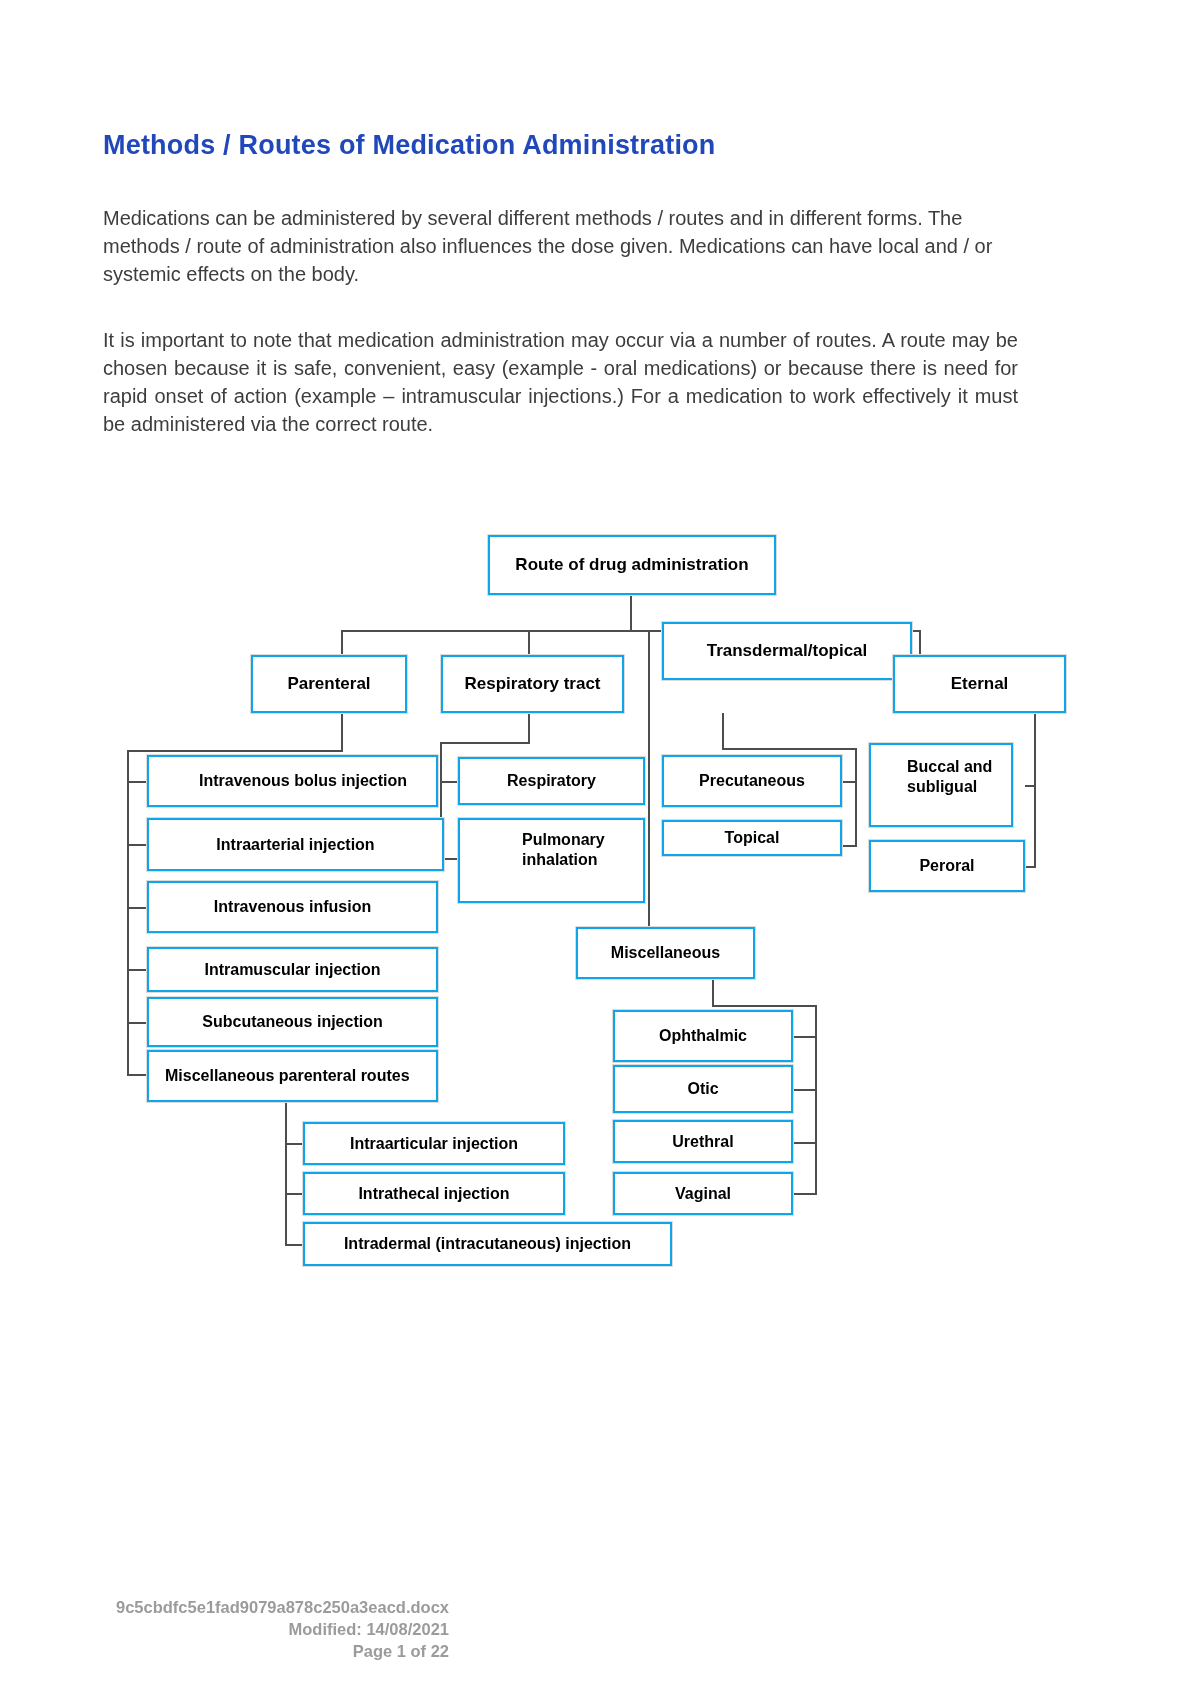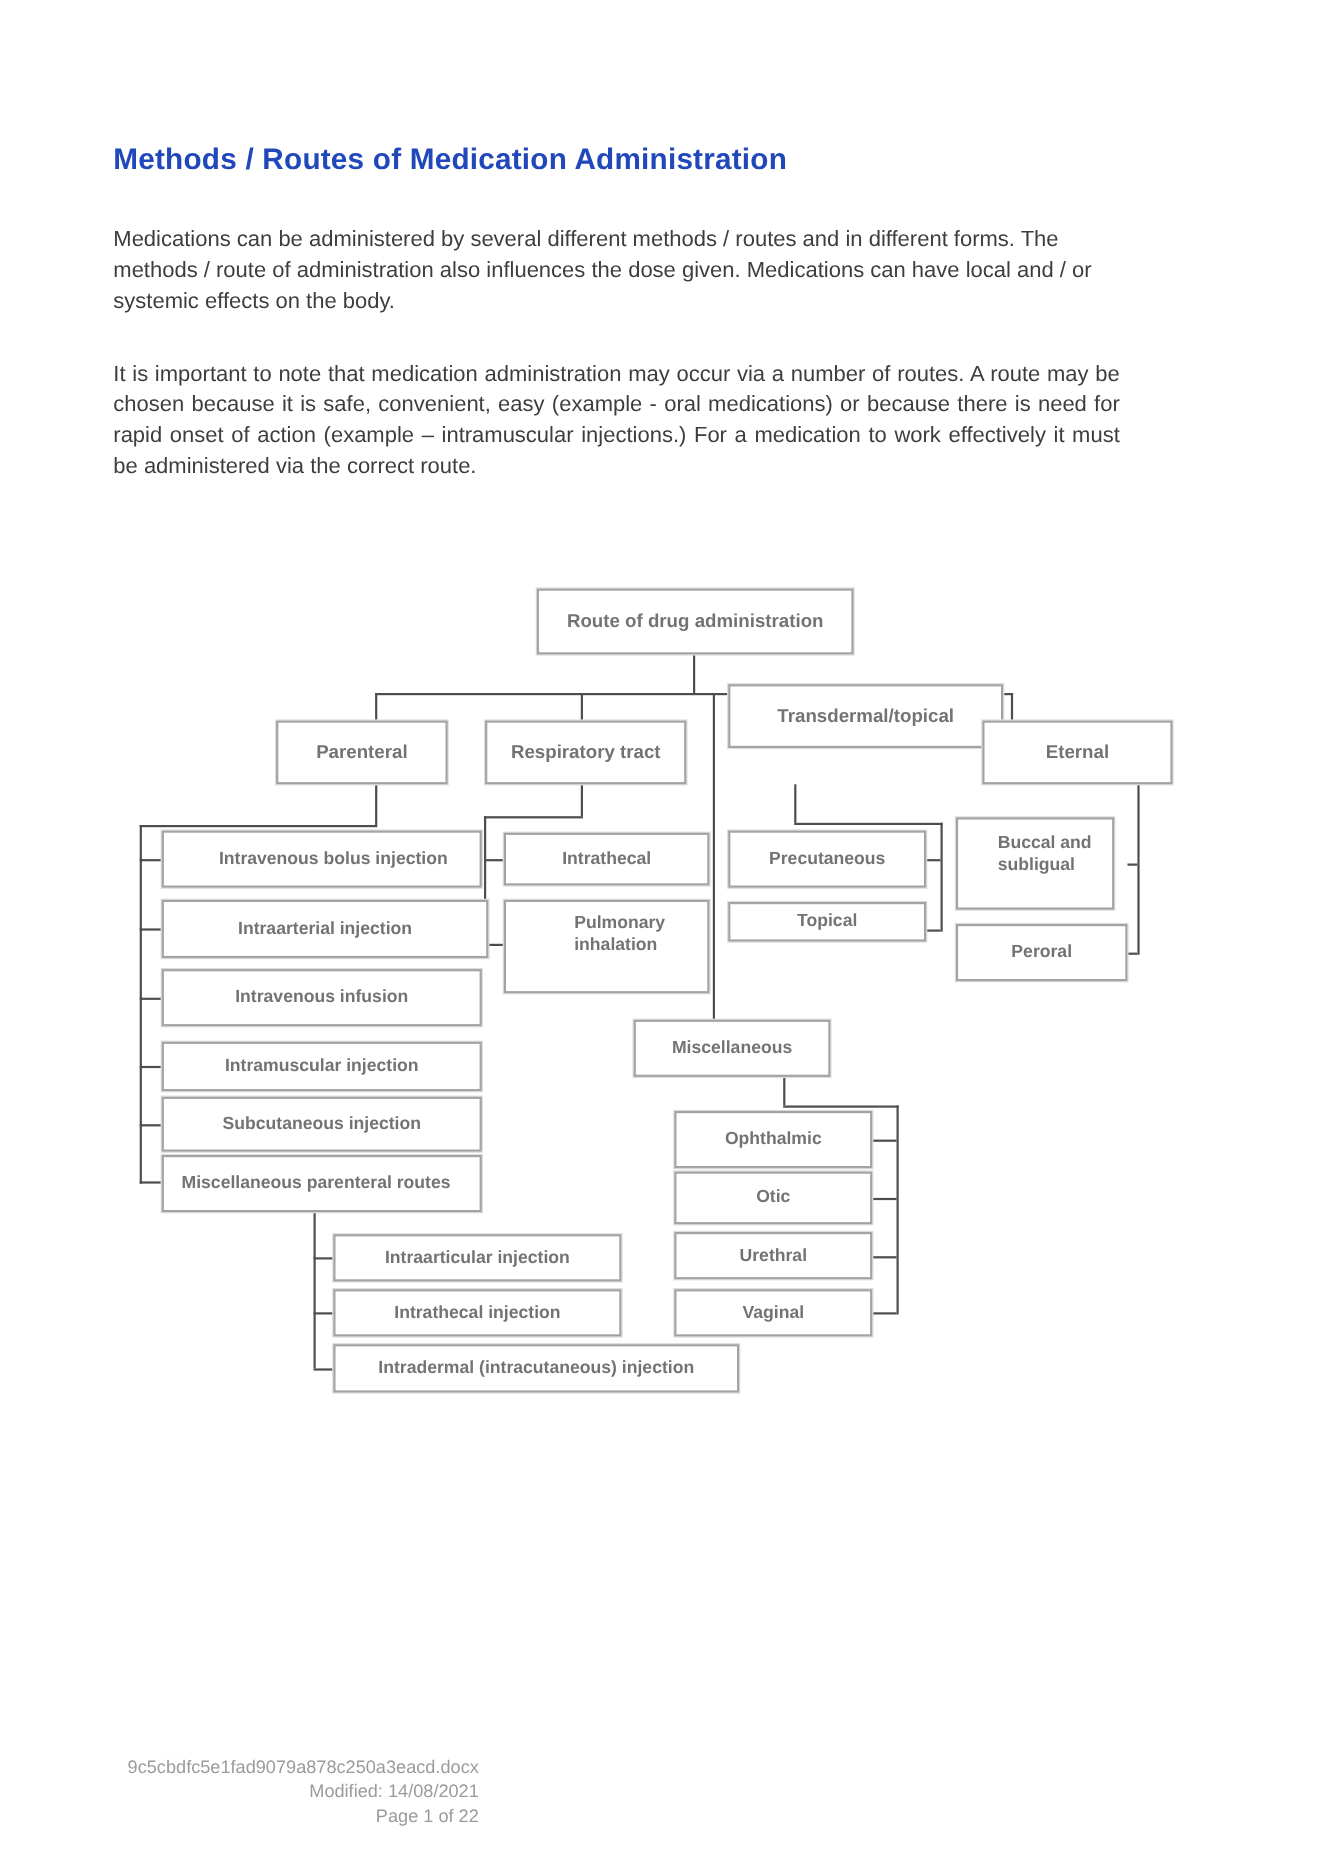--- a/index.html
+++ b/index.html
@@ -14,42 +14,42 @@
   .para {
     position:absolute; left:103px; width:915px; margin:0;
     font-size:20px; line-height:28px; color:#3d3d3d;
   }
   .para-1 { top:204px; }
   .para-2 { top:326px; text-align:justify; }
 
   
   .node {
     position:absolute; box-sizing:border-box;
-    border:2px solid #a3a3a3; background:#fff;
+    border:2px solid #0ea5e9; background:#fff;
     box-shadow:0 0 0 1px #dcdcdc;
-    color:#737373; font-weight:700; font-size:16px; line-height:20px;
+    color:#000000; font-weight:700; font-size:16px; line-height:20px;
     display:flex; align-items:center; justify-content:center; text-align:center;
   }
   .node.lvl1 { font-size:17px; }
   .node.left { justify-content:flex-start; text-align:left; }
   .node.topalign { align-items:flex-start; }
   .line { position:absolute; background:#4d4d4d; }
 
   .figure-link-wrap {
     position:absolute; left:0; top:1462px; width:1200px; text-align:center;
     font-size:19px;
   }
   .figure-link { color:#2626e0; text-decoration:underline; }
 
   .footer {
     position:absolute; top:1596px; left:116px; right:103px;
     display:flex; justify-content:space-between;
     font-size:16.5px; line-height:22px; color:#9b9b9b;
   }
-  .footer .right { text-align:right; }
+  .footer .right { text-align:right;font-weight:bold; }
 </style>
 </head>
 <body>
 
 <div class="page">
 
   <h1 class="doc-title">Methods / Routes of Medication Administration</h1>
 
   <p class="para para-2">It is important to note that medication administration may occur via a number of routes. A route may be chosen because it is safe, convenient, easy (example - oral medications) or because there is need for rapid onset of action (example – intramuscular injections.) For a medication to work effectively it must be administered via the correct route.</p>
   <p class="para para-1">Medications can be administered by several different methods / routes and in different forms. The methods / route of administration also influences the dose given. Medications can have local and / or systemic effects on the body.</p>
@@ -110,21 +110,21 @@
     <div class="node lvl1" style="left:662px; top:622px; width:250px; height:58px;">Transdermal/topical</div>
     <div class="node lvl1" style="left:893px; top:655px; width:173px; height:58px;">Eternal</div>
 
     <div class="node left" style="left:147px; top:755px; width:291px; height:52px; padding:0 28px 0 50px;">Intravenous bolus injection</div>
     <div class="node" style="left:147px; top:818px; width:297px; height:53px;">Intraarterial injection</div>
     <div class="node" style="left:147px; top:881px; width:291px; height:52px;">Intravenous infusion</div>
     <div class="node" style="left:147px; top:947px; width:291px; height:45px;">Intramuscular injection</div>
     <div class="node" style="left:147px; top:997px; width:291px; height:50px;">Subcutaneous injection</div>
     <div class="node left" style="left:147px; top:1050px; width:291px; height:52px; padding:0 24px 0 16px;">Miscellaneous parenteral routes</div>
 
-    <div class="node" style="left:458px; top:757px; width:187px; height:48px;">Intrathecal</div>
+    <div class="node" style="left:458px; top:757px; width:187px; height:48px;">Respiratory</div>
     <div class="node left topalign" style="left:458px; top:818px; width:187px; height:85px; padding:10px 18px 0 62px;">Pulmonary inhalation</div>
 
     <div class="node" style="left:662px; top:755px; width:180px; height:52px;">Precutaneous</div>
     <div class="node" style="left:662px; top:820px; width:180px; height:36px;">Topical</div>
 
     <div class="node left topalign" style="left:869px; top:743px; width:144px; height:84px; padding:12px 0 0 36px;">Buccal and subligual</div>
     <div class="node" style="left:869px; top:840px; width:156px; height:52px;">Peroral</div>
 
     <div class="node" style="left:576px; top:927px; width:179px; height:52px;">Miscellaneous</div>
 

